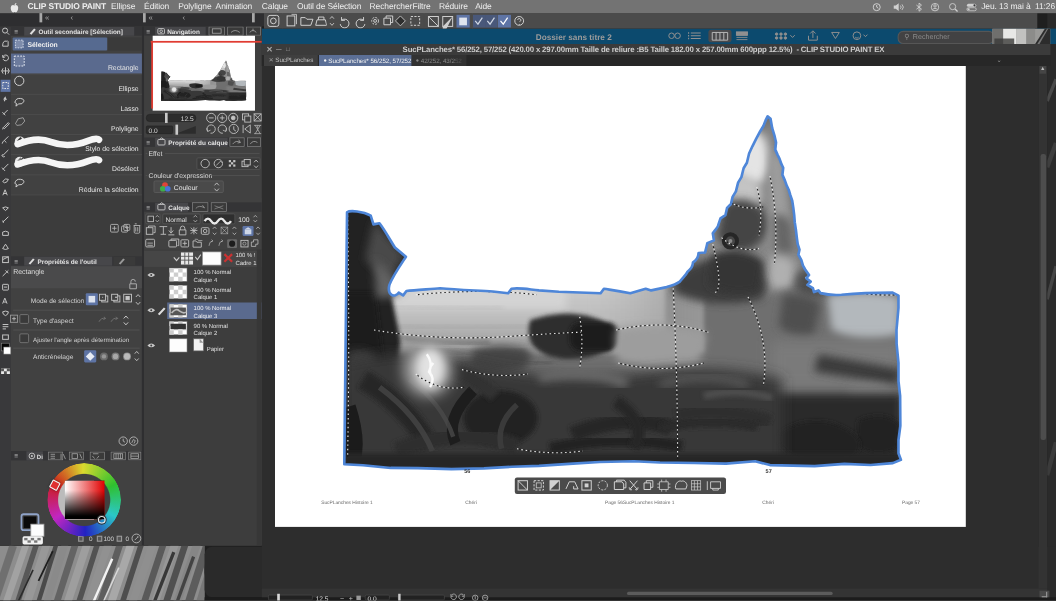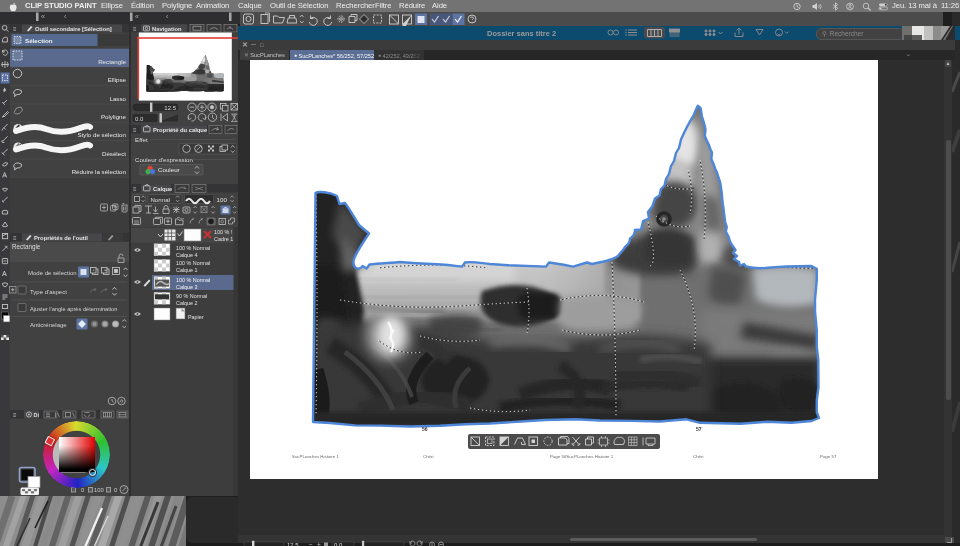--- a/index.html
+++ b/index.html
@@ -195,20 +195,21 @@
   <rect x="31" y="0" width="8" height="14" fill="#8c8c8a"></rect>
   <path d="M39 14 L48 0 L53 0 L53 14 Z" fill="#2c2c2c"></path>
   <path d="M41 14 L50 0 L51 0 L43 14 Z" fill="#777"></path>
   <rect x="2" y="9" width="18" height="5" fill="#3a3a38" opacity="0.8"></rect>
 </svg></div>
 
 <div id="doctitle" class="abs">
   <span style="position:absolute;left:4px;color:#aaa;">✕</span>
   <span style="position:absolute;left:13px;color:#aaa;">─</span>
   <span style="position:absolute;left:22px;color:#aaa;font-size:5.5px;">□</span>
+  <span style="position:absolute;left:128px;">SucPLanches* 56/252, 57/252 (420.00 x 297.00mm Taille de reliure :B5 Taille 182.00 x 257.00mm 600ppp 12.5%)&nbsp; - CLIP STUDIO PAINT EX</span>
 </div>
 
 <div id="tabbar" class="abs">
   <div class="tab" style="left:2px;color:#c2c2c2;"><span style="color:#999;">✕</span> SucPLanches</div>
   <div class="tab" style="left:52px;background:#5b6f96;color:#f2f2f2;"><span style="font-size:5px;vertical-align:1px;">●</span> SucPLanches* 56/252, 57/252</div>
   <div class="tab" style="left:136px;background:#323232;color:#8a8a8a;"><span style="font-size:5px;vertical-align:1px;">●</span> 42/252, 43/2<span style="opacity:0.4;">52</span></div>
   <span style="position:absolute;left:668px;top:1px;color:#999;">⌄</span>
 </div>
 
 <div id="canvas" class="abs">

